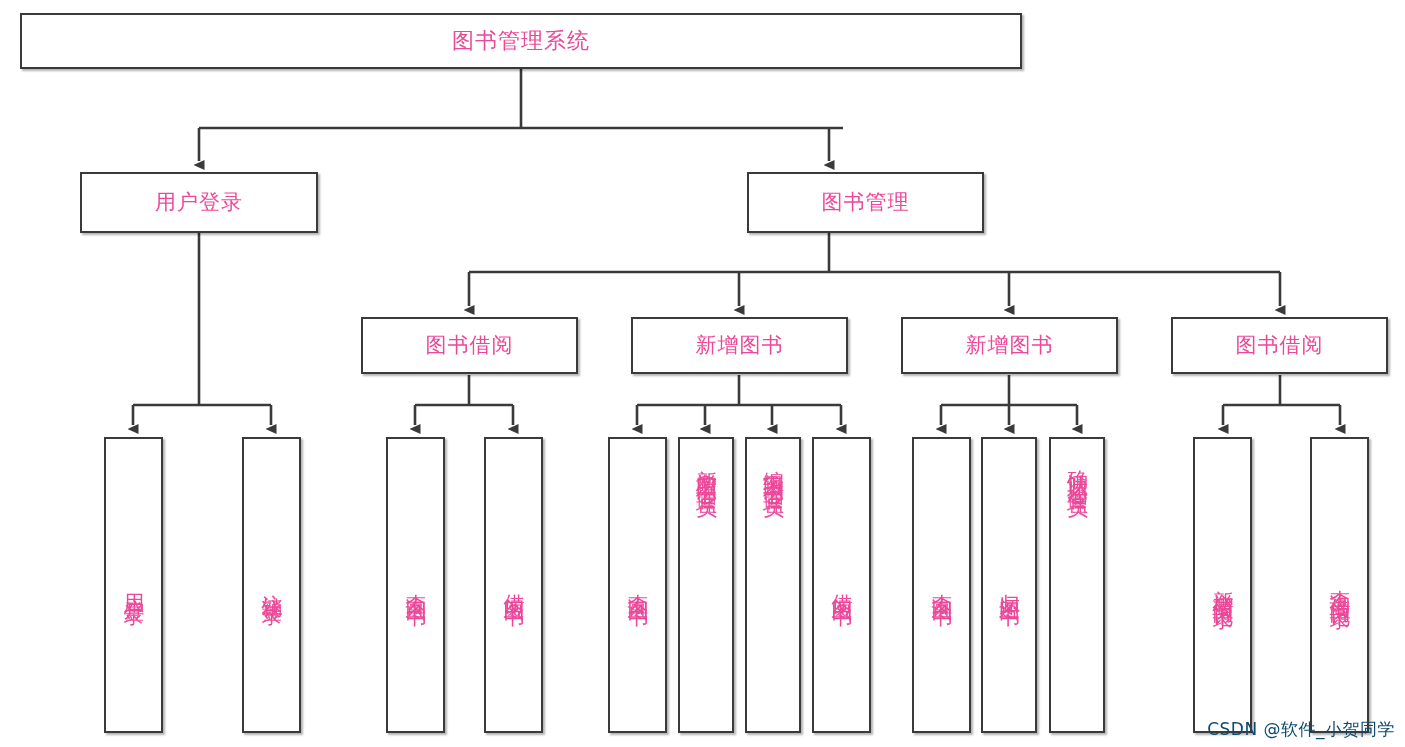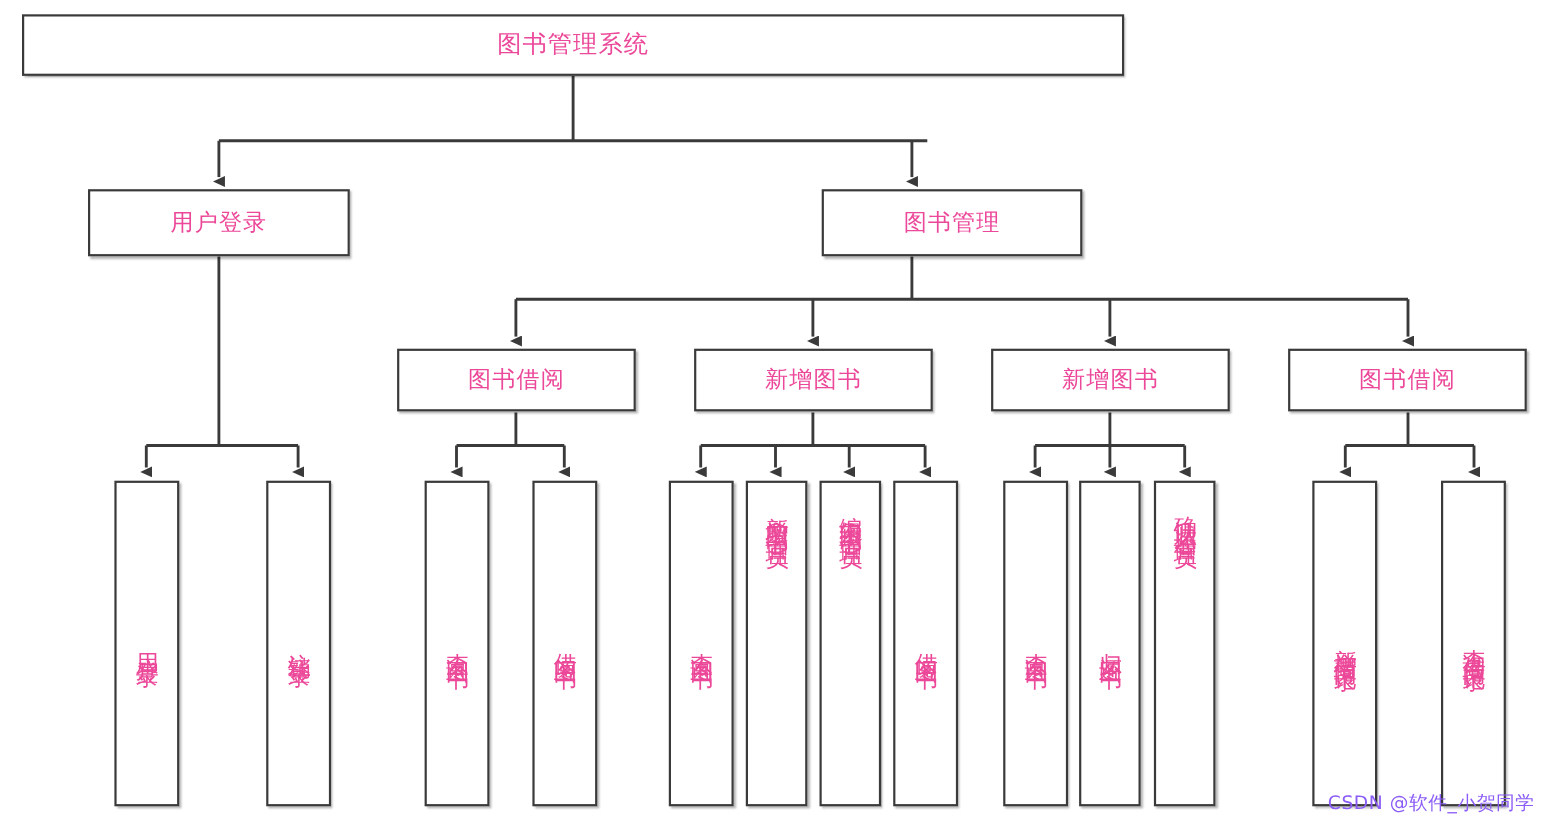--- a/index.html
+++ b/index.html
@@ -58,21 +58,21 @@
   }
   .node.vert.mid {
     align-items: center;
     padding-top: 0;
   }
   #watermark {
     position: absolute;
     right: 10px;
     bottom: 6px;
     font-size: 17px;
-    color: #8b5cf6;
+    color: #0c4a6e;
     letter-spacing: 0.5px;
     white-space: nowrap;
   }
 </style>
 </head>
 <body>
 
 <div id="canvas">
 
   <svg id="wires" viewBox="0 0 1405 747">

